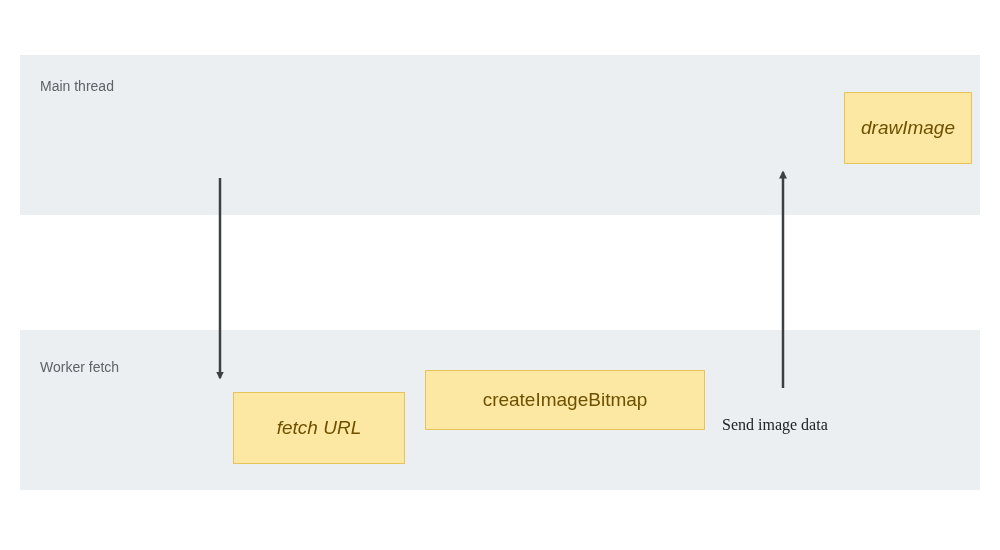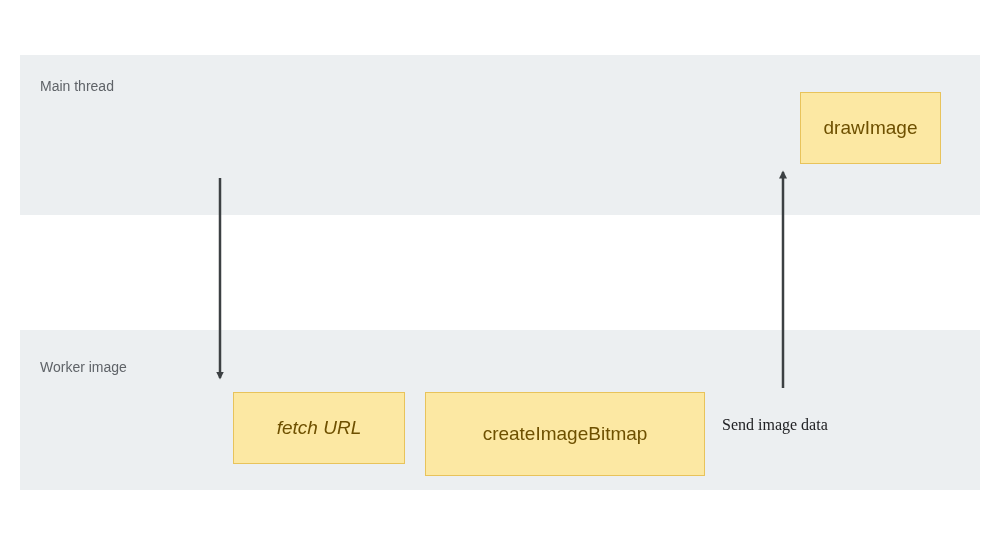--- a/index.html
+++ b/index.html
@@ -49,23 +49,23 @@
     position:absolute;
     background:var(--box-fill);
     border:1px solid var(--box-border);
     color:var(--box-text);
     display:flex;
     align-items:center;
     justify-content:center;
     font-size:19px;
     white-space:nowrap;
   }
-  .box-drawimage{left:800px;top:92px;width:141px;height:72px;}
+  .box-drawimage{left:844px;top:92px;width:128px;height:72px;font-style:italic;}
   .box-fetchurl{left:233px;top:392px;width:172px;height:72px;font-style:italic;}
-  .box-createimagebitmap{left:425px;top:392px;width:280px;height:84px;}
+  .box-createimagebitmap{left:425px;top:370px;width:280px;height:60px;}
   .arrows{
     position:absolute;
     left:0;top:0;
     width:1000px;
     height:550px;
     pointer-events:none;
   }
   .arrow-line{
     stroke:var(--arrow);
     stroke-width:2.5;
@@ -77,21 +77,21 @@
 </style>
 </head>
 <body>
 
 <div class="canvas">
 
   <div class="band band-main"></div>
   <div class="band-label band-label-main">Main thread</div>
 
   <div class="band band-worker"></div>
-  <div class="band-label band-label-worker">Worker image</div>
+  <div class="band-label band-label-worker">Worker fetch</div>
 
   <div class="annotation annotation-send-image">Send image data</div>
 
   <div class="box box-drawimage">drawImage</div>
   <div class="box box-fetchurl">fetch URL</div>
   <div class="box box-createimagebitmap">createImageBitmap</div>
 
   <svg class="arrows" viewBox="0 0 1000 550" xmlns="http://www.w3.org/2000/svg">
     <defs>
       <marker id="arrowhead" markerWidth="9" markerHeight="9" refX="6.5" refY="4" orient="auto" markerUnits="userSpaceOnUse">

